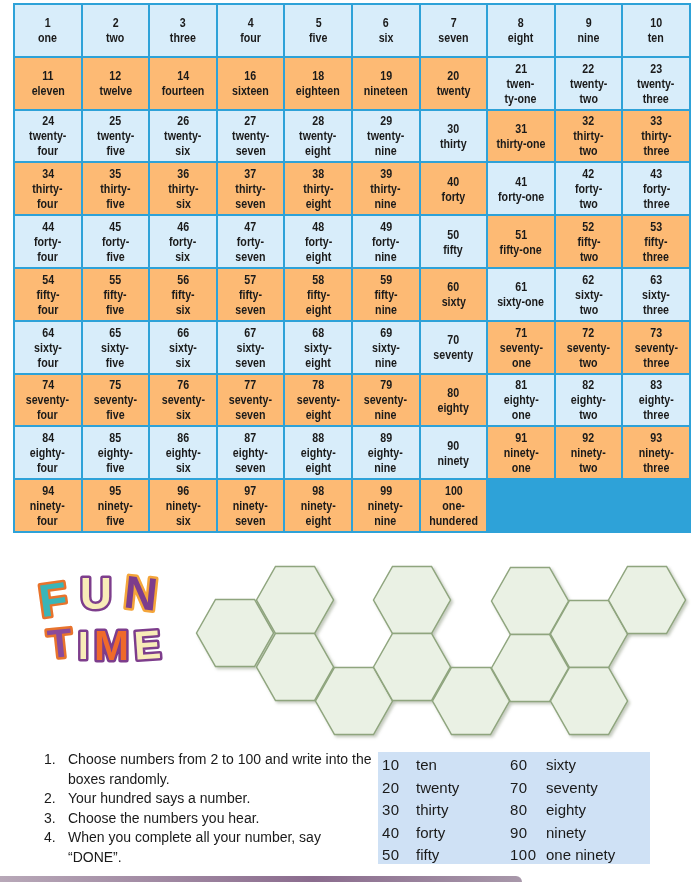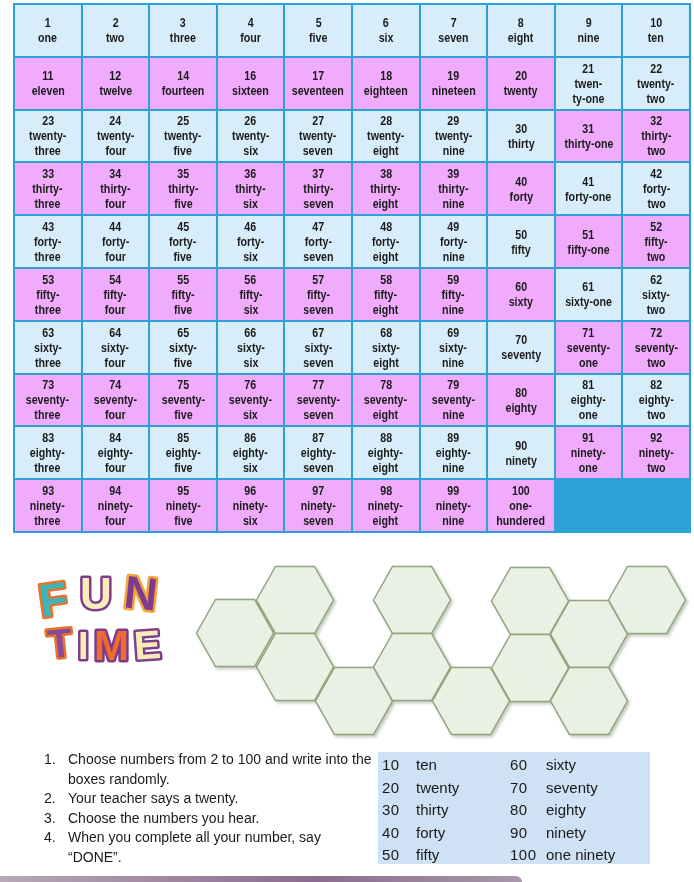--- a/index.html
+++ b/index.html
@@ -9,21 +9,21 @@
     position:absolute; left:13px; top:3px; width:678px; height:530px;
     display:grid; grid-template-columns:repeat(10, 1fr); grid-template-rows:repeat(10, 1fr);
     border:2px solid #2ea2d8; box-sizing:border-box; background:#2ea2d8; gap:2px;
   }
   .cell {
     display:flex; flex-direction:column; align-items:center; justify-content:center;
     text-align:center; color:#1a1a1a; font-weight:bold; font-size:13px; line-height:15px;
     overflow:hidden;
   }
   .cell.blue { background:#d8edfa; }
-  .cell.white { background:#f0abfc; }
+  .cell.white { background:#fdba74; }
   .cell .num { display:block; transform:scaleX(0.82); }
   .cell .word { display:block; transform:scaleX(0.82); white-space:pre-line; }
 
   .logo { position:absolute; left:36px; top:565px; width:140px; height:100px; }
 
   .hexes { position:absolute; left:0; top:0; width:694px; height:882px; pointer-events:none; }
   .hexes polygon { pointer-events:auto; }
 
   .instructions {
     position:absolute; left:44px; top:750px; width:330px; margin:0; padding:0;
@@ -99,24 +99,20 @@
       <span class="num">12</span>
       <span class="word">twelve</span>
     </div>
     <div class="cell white">
       <span class="num">14</span>
       <span class="word">fourteen</span>
     </div>
     <div class="cell white">
       <span class="num">16</span>
       <span class="word">sixteen</span>
-    </div>
-    <div class="cell white">
-      <span class="num">17</span>
-      <span class="word">seventeen</span>
     </div>
     <div class="cell white">
       <span class="num">18</span>
       <span class="word">eighteen</span>
     </div>
     <div class="cell white">
       <span class="num">19</span>
       <span class="word">nineteen</span>
     </div>
     <div class="cell white">
@@ -546,21 +542,21 @@
     <polygon points="608.5,600 627.5,566.5 666.5,566.5 685.5,600 666.5,633.5 627.5,633.5" fill="#eaf1e4" stroke="#8fa57e" stroke-width="1.5" filter="url(#hs)"></polygon>
   </svg>
 
 <ol class="instructions" id="instructions">
     <li>
       <span class="n">1.</span>
       <span>Choose numbers from 2 to 100 and write into the boxes randomly.</span>
     </li>
     <li>
       <span class="n">2.</span>
-      <span>Your teacher says a twenty.</span>
+      <span>Your hundred says a number.</span>
     </li>
     <li>
       <span class="n">3.</span>
       <span>Choose the numbers you hear.</span>
     </li>
     <li>
       <span class="n">4.</span>
       <span>When you complete all your number, say “DONE”.</span>
     </li>
   </ol>

